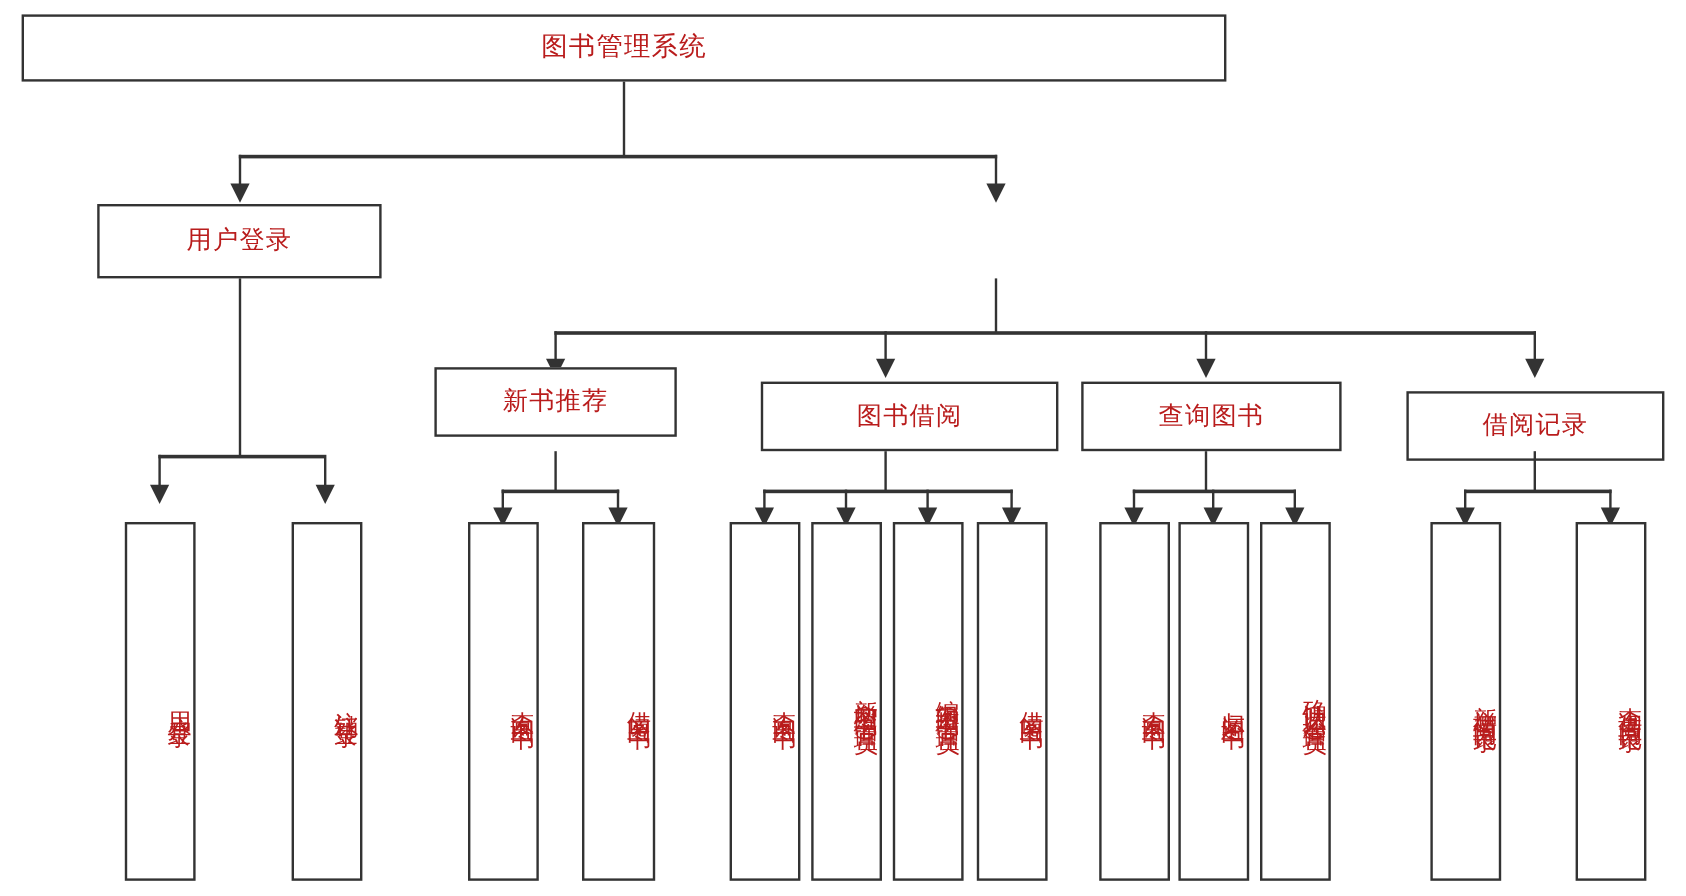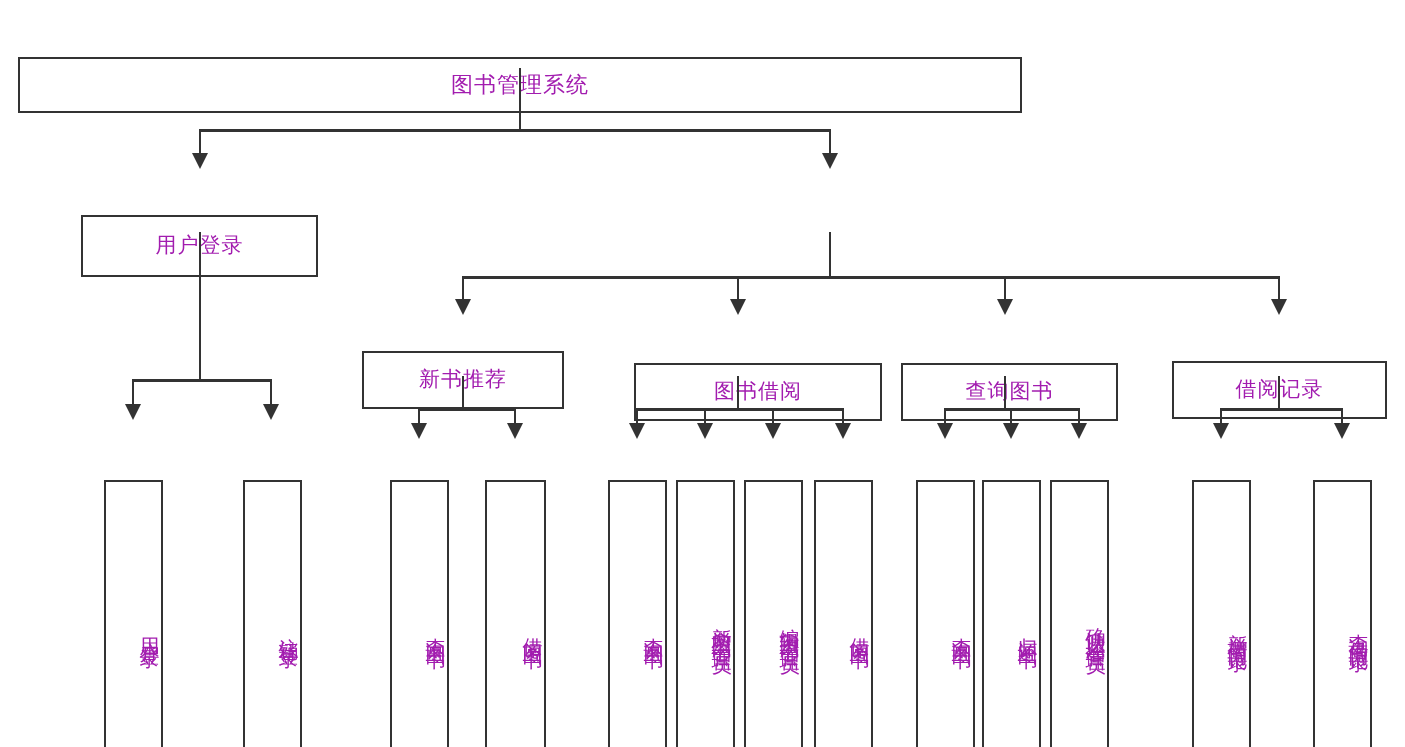--- a/index.html
+++ b/index.html
@@ -18,22 +18,21 @@
     overflow: hidden;
   }
   .node {
     position: absolute;
     box-sizing: border-box;
     border: 2px solid #333333;
     background: #ffffff;
     display: flex;
     align-items: center;
     justify-content: center;
-    color: #a21caf;
-    margin-top: 45px;
+    color: #b91c1c;
   }
   .node.horiz {
     font-size: 21px;
     letter-spacing: 1px;
     line-height: 1.2;
   }
   .node.root {
     font-size: 22px;
   }
   .node.vert {
@@ -120,21 +119,21 @@
 
   <div class="node horiz" style="left:362px; top:306px; width:202px; height:58px;">
     <span>新书推荐</span>
   </div>
   <div class="node horiz" style="left:634px; top:318px; width:248px; height:58px;">
     <span>图书借阅</span>
   </div>
   <div class="node horiz" style="left:901px; top:318px; width:217px; height:58px;">
     <span>查询图书</span>
   </div>
-  <div class="node horiz" style="left:1172px; top:316px; width:215px; height:58px;">
+  <div class="node horiz" style="left:1172px; top:326px; width:215px; height:58px;">
     <span>借阅记录</span>
   </div>
 
   <div class="edge v" style="left:462px; top:376px; width:2px; height:34px;"></div>
   <div class="edge h" style="left:418px; top:408px; width:98px; height:3px;"></div>
   <div class="edge v" style="left:418px; top:408px; width:2px; height:20px;"></div>
   <div class="arrow" style="left:411px; top:423px;"></div>
   <div class="edge v" style="left:514px; top:408px; width:2px; height:20px;"></div>
   <div class="arrow" style="left:507px; top:423px;"></div>
 

